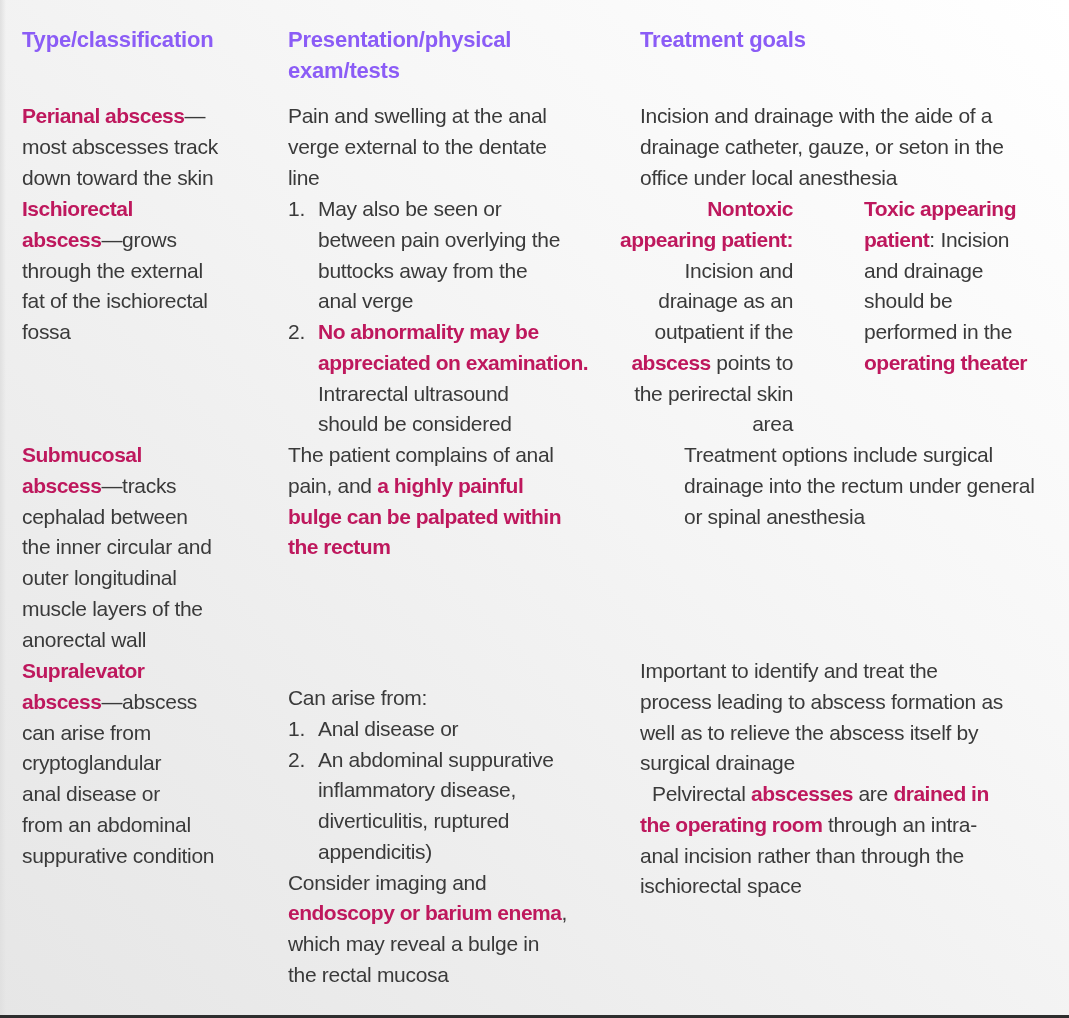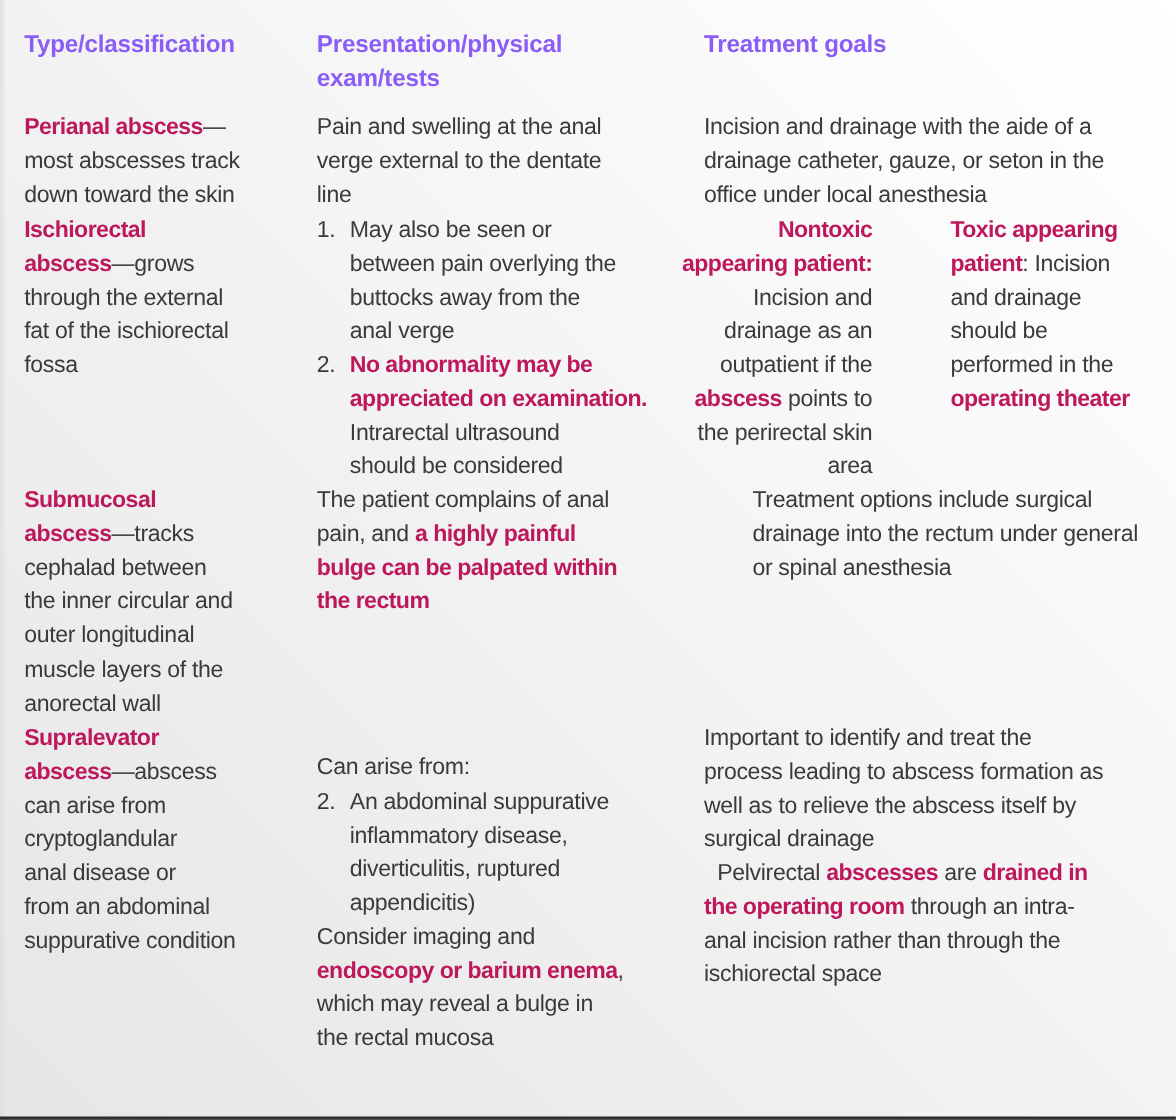--- a/index.html
+++ b/index.html
@@ -111,20 +111,21 @@
   <span class="ln"><b style="white-space: pre;">Supralevator</b></span>
   <span class="ln"><b style="white-space: pre;">abscess</b><span style="white-space: pre;">—abscess</span></span>
   <span class="ln">can arise from</span>
   <span class="ln">cryptoglandular</span>
   <span class="ln">anal disease or</span>
   <span class="ln">from an abdominal</span>
   <span class="ln">suppurative condition</span>
 </div>
 <div class="cell" style="left:288px; top:683px;">
   <span class="ln">Can arise from:</span>
+  <span class="ln"><span class="num" style="white-space: pre;">1.</span><span style="white-space: pre;">Anal disease or</span></span>
   <span class="ln"><span class="num" style="white-space: pre;">2.</span><span style="white-space: pre;">An abdominal suppurative</span></span>
   <span class="ln ind">inflammatory disease,</span>
   <span class="ln ind">diverticulitis, ruptured</span>
   <span class="ln ind">appendicitis)</span>
   <span class="ln">Consider imaging and</span>
   <span class="ln"><b style="white-space: pre;">endoscopy or barium enema</b><span style="white-space: pre;">,</span></span>
   <span class="ln">which may reveal a bulge in</span>
   <span class="ln">the rectal mucosa</span>
 </div>
 <div class="cell" style="left:640px; top:656px;">

